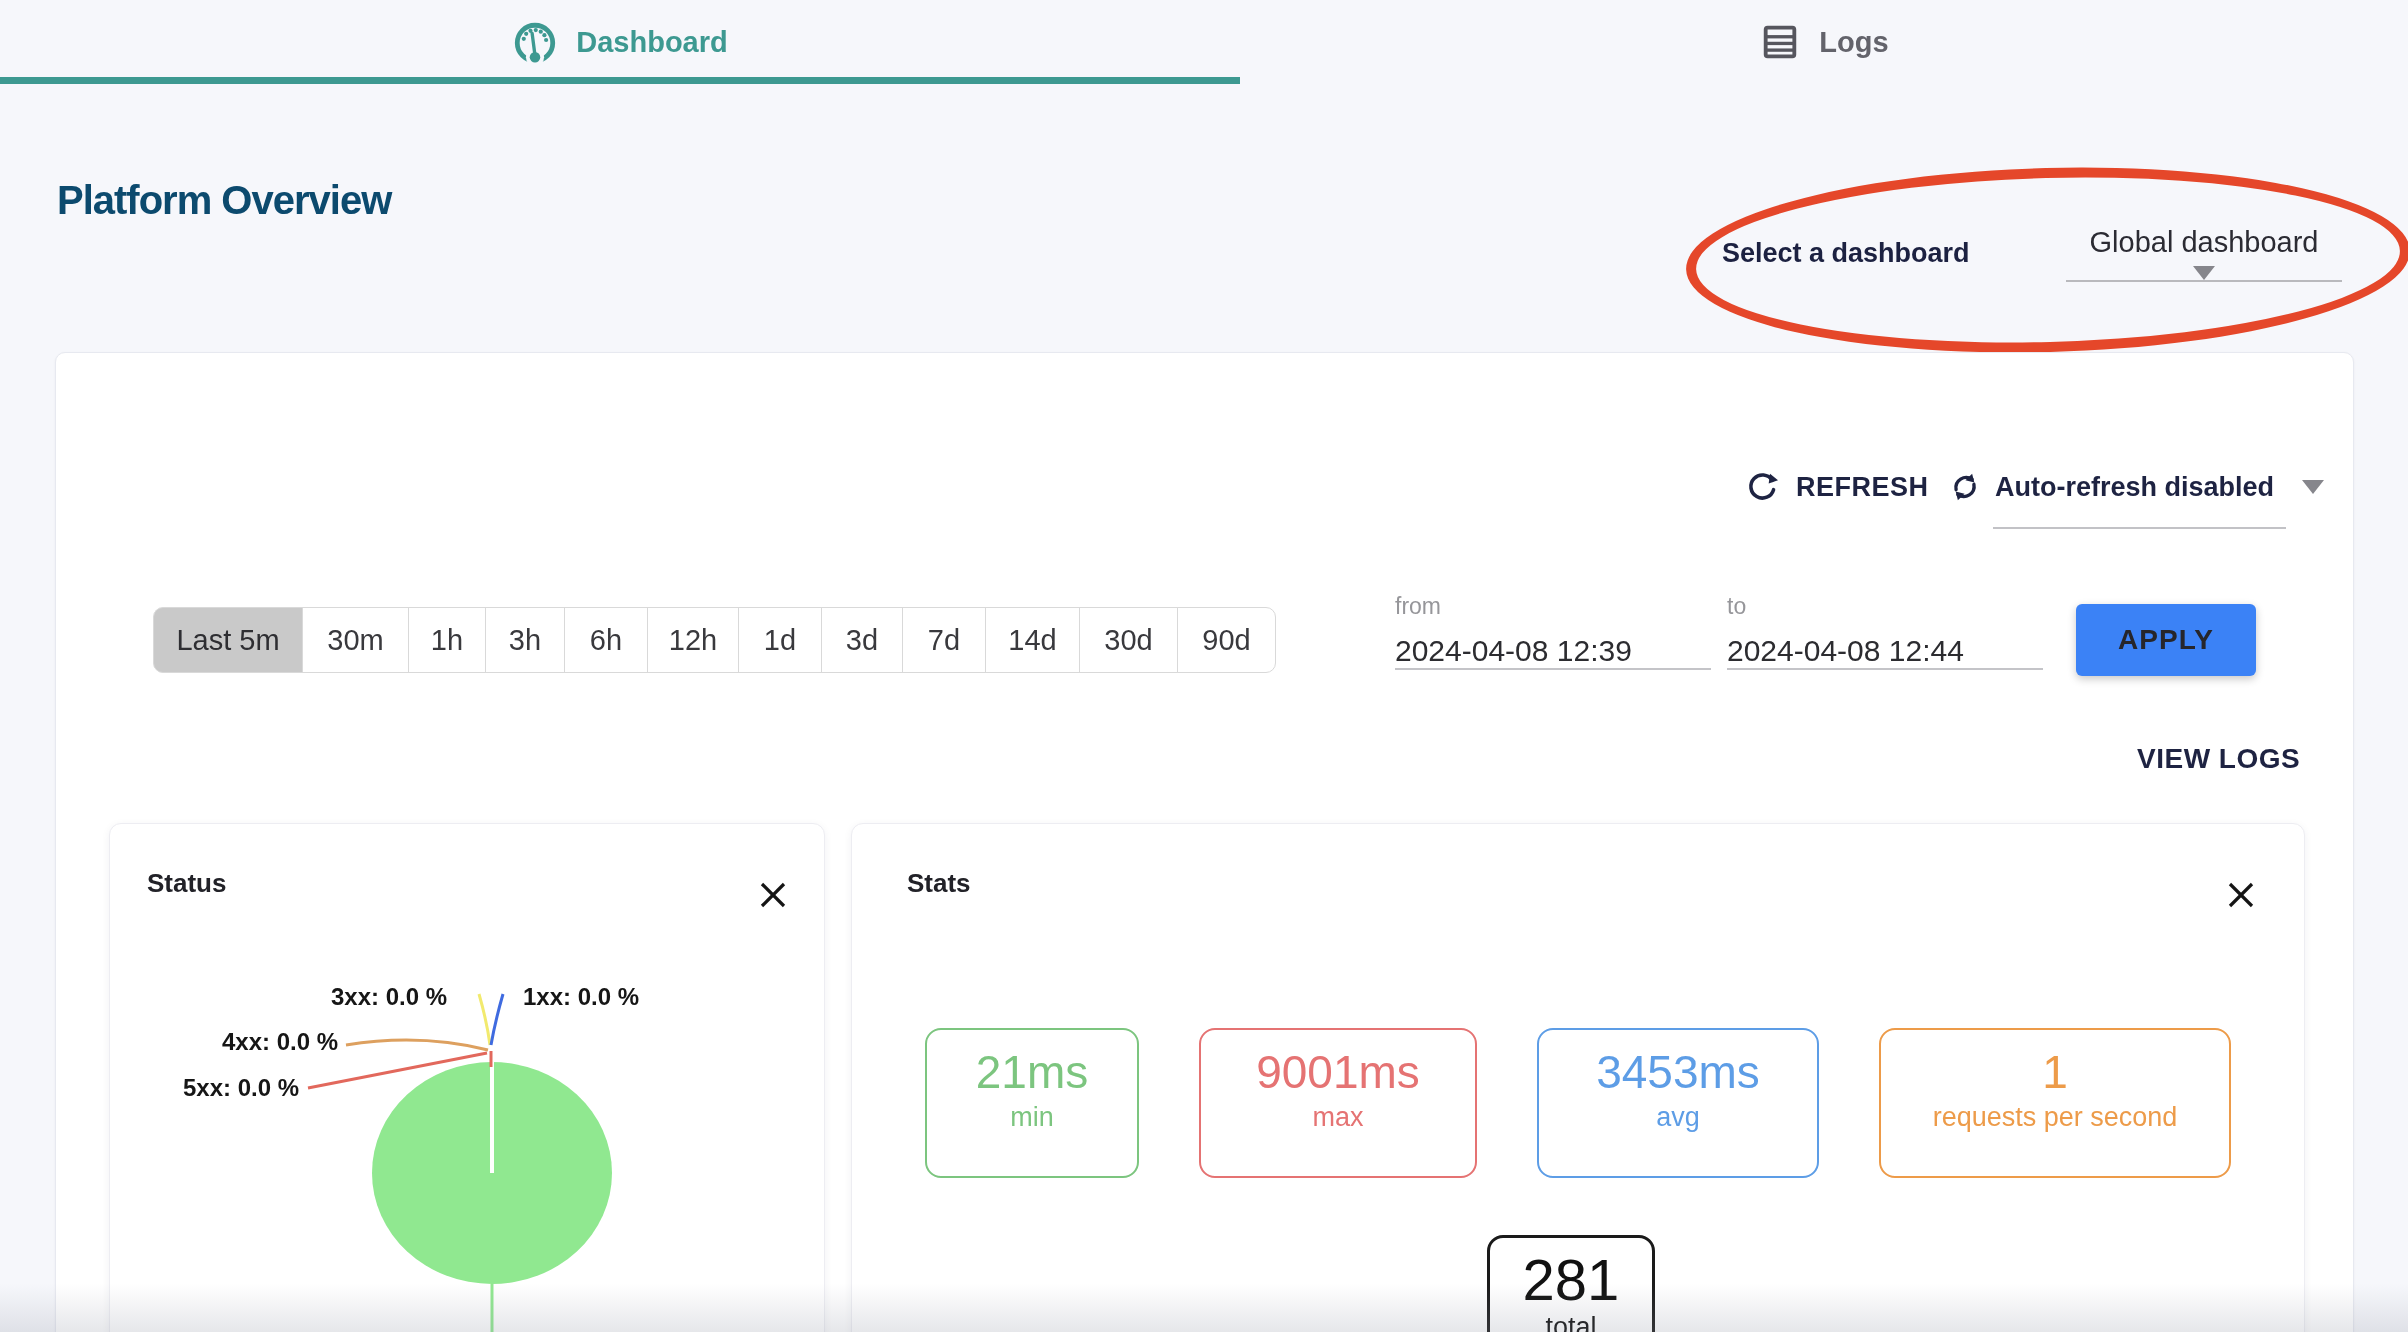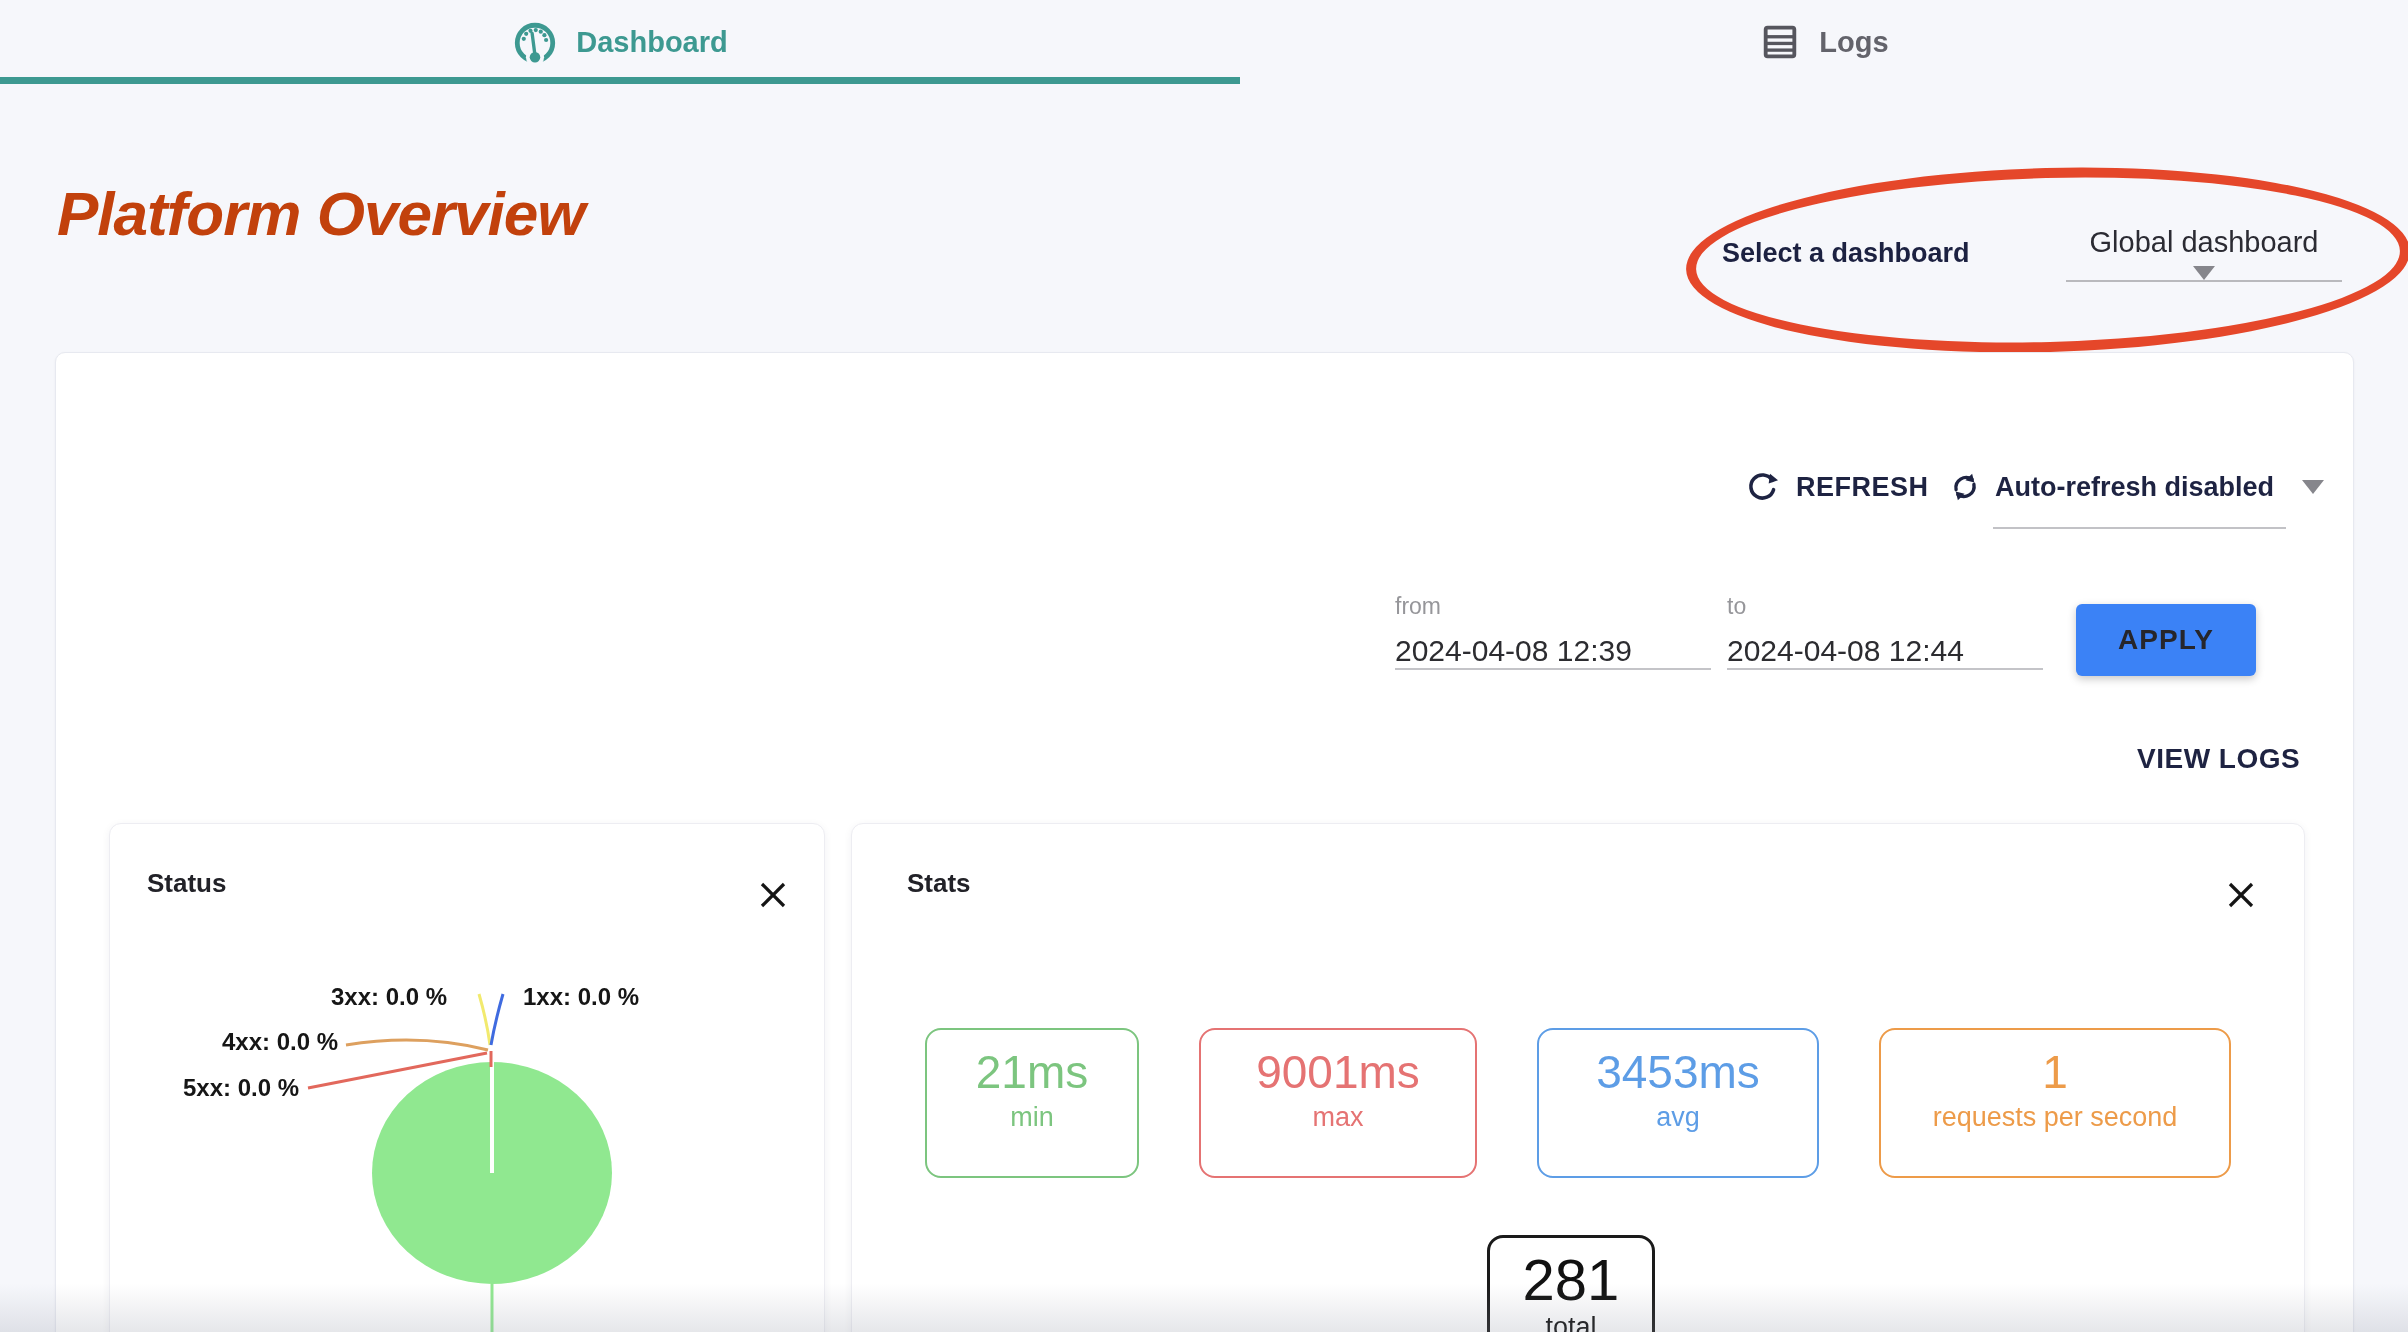--- a/index.html
+++ b/index.html
@@ -7,21 +7,21 @@
           font-family:"Liberation Sans",sans-serif;color:#1e2342;}
 
   
   .tab{position:absolute;top:0;height:84px;display:flex;align-items:center;justify-content:center;gap:18px;cursor:pointer;}
   .tab-dashboard{left:0;width:1240px;color:#3d9991;}
   .tab-logs{left:1240px;width:1168px;color:#63636b;}
   .tab-label{font-size:29px;font-weight:bold;}
   .tab-underline{position:absolute;left:0;top:77px;width:1240px;height:7px;background:#3d9991;}
 
   
-  .page-title{position:absolute;left:57px;top:178px;font-size:62px;font-weight:bold;color:#c2410c;letter-spacing:-1px;font-style:italic;}
+  .page-title{position:absolute;left:57px;top:178px;font-size:40px;font-weight:bold;color:#0c4a6e;letter-spacing:-1px;}
   .sel-label{position:absolute;left:1722px;top:238px;font-size:27px;font-weight:bold;color:#1c2141;}
   .sel-control{position:absolute;left:2066px;top:226px;width:276px;height:54px;
                border-bottom:2px solid #b9b9bd;display:flex;align-items:center;justify-content:space-between;cursor:pointer;flex-direction:column;}
   .sel-value{font-size:29px;color:#2b2b33;}
   .caret{width:0;height:0;border-left:11px solid transparent;border-right:11px solid transparent;border-top:14px solid #86868c;}
   .annotation{position:absolute;left:1686px;top:168px;width:704px;height:164px;border:10px solid #e5472a;
               border-radius:50%;transform:rotate(-1.5deg);pointer-events:none;}
 
   
   .panel{position:absolute;left:55px;top:352px;width:2297px;height:981px;background:#fff;
@@ -143,20 +143,34 @@
         <path d="M8 21 A 11.5 11.5 0 0 1 26 9.5" fill="none" stroke="#1e2342" stroke-width="3.8" stroke-linecap="round"></path>
         <polygon points="26,3 28.5,13 18.5,10.5" fill="#1e2342"></polygon>
         <path d="M28 15 A 11.5 11.5 0 0 1 10 26.5" fill="none" stroke="#1e2342" stroke-width="3.8" stroke-linecap="round"></path>
         <polygon points="10,33 7.5,23 17.5,25.5" fill="#1e2342"></polygon>
       </svg>
       <span>Auto-refresh disabled</span>
       <span class="caret"></span>
     </div>
     <div class="autorefresh-underline"></div>
 
+    <div class="time-group">
+      <div class="tr-btn tr-1 active">Last 5m</div>
+      <div class="tr-btn tr-2">30m</div>
+      <div class="tr-btn tr-3">1h</div>
+      <div class="tr-btn tr-4">3h</div>
+      <div class="tr-btn tr-5">6h</div>
+      <div class="tr-btn tr-6">12h</div>
+      <div class="tr-btn tr-7">1d</div>
+      <div class="tr-btn tr-8">3d</div>
+      <div class="tr-btn tr-9">7d</div>
+      <div class="tr-btn tr-10">14d</div>
+      <div class="tr-btn tr-11">30d</div>
+      <div class="tr-btn tr-12">90d</div>
+    </div>
 
     <div class="date-field date-from">
       <div class="date-label">from</div>
       <div class="date-value">2024-04-08 12:39</div>
     </div>
     <div class="date-field date-to">
       <div class="date-label">to</div>
       <div class="date-value">2024-04-08 12:44</div>
     </div>
     <button class="apply-btn">APPLY</button>

